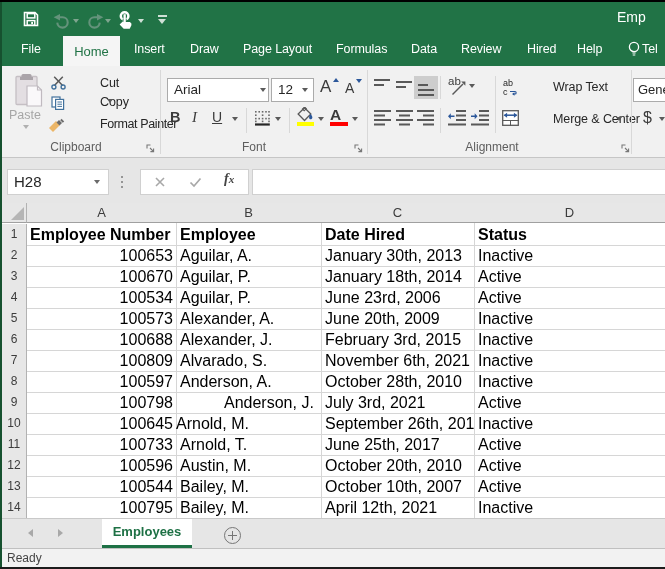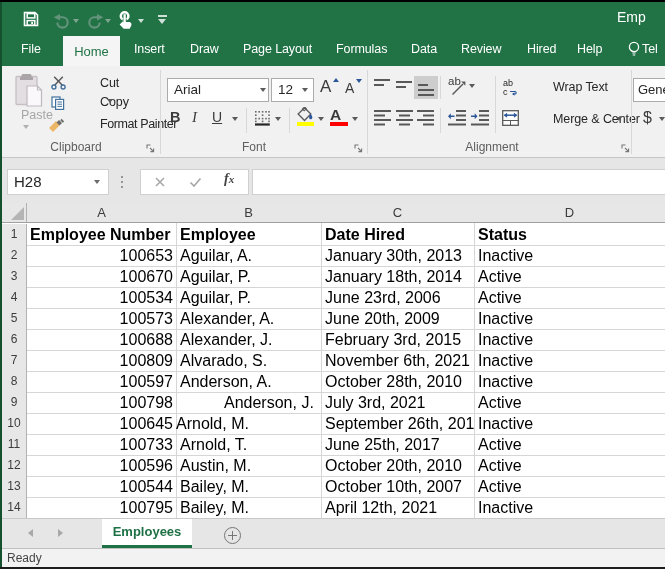--- a/index.html
+++ b/index.html
@@ -93,21 +93,21 @@
   </div>
   <div class="abs" id="ribbon">
 
     <svg class="abs" style="left:13px;top:7px" width="32" height="36" viewBox="0 0 32 36">
       <rect x="3" y="3.5" width="21" height="28" rx="1" fill="#e3dee2" stroke="#c5bfc4" stroke-width="1.3"></rect>
       <rect x="8.5" y="1" width="10" height="5.5" rx="1.5" fill="#aaa4a9"></rect>
       <rect x="7" y="4" width="13" height="3" fill="#aaa4a9"></rect>
       <path d="M14 13 H24.5 L28.5 17 V33 H14 Z" fill="#faf8fa" stroke="#c0bac0" stroke-width="1.2"></path>
       <path d="M24.5 13 L24.5 17 L28.5 17" fill="none" stroke="#c0bac0" stroke-width="1.2"></path>
     </svg>
-    <div class="abs" style="left:17px;top:42px;width:40px;text-align:center;font-size:12.5px;color:#a6a6a6;">Paste</div>
+    <div class="abs" style="left:5px;top:42px;width:40px;text-align:center;font-size:12.5px;color:#a6a6a6;">Paste</div>
     <div class="abs caret" style="left:23px;top:59px;border-top-color:#b0b0b0;"></div>
 
     <svg class="abs" style="left:51px;top:10px" width="15" height="14" viewBox="0 0 15 14">
       <path d="M3.2 0.8 L11.6 9.6" stroke="#595959" stroke-width="1.5"></path>
       <path d="M11.8 0.8 L3.4 9.6" stroke="#595959" stroke-width="1.5"></path>
       <circle cx="2.9" cy="11" r="2" fill="none" stroke="#41719c" stroke-width="1.4"></circle>
       <circle cx="12.1" cy="11" r="2" fill="none" stroke="#41719c" stroke-width="1.4"></circle>
     </svg>
     <div class="abs rtxt" style="left:70px;top:9px;height:16px;line-height:16px;">Cut</div>
 

